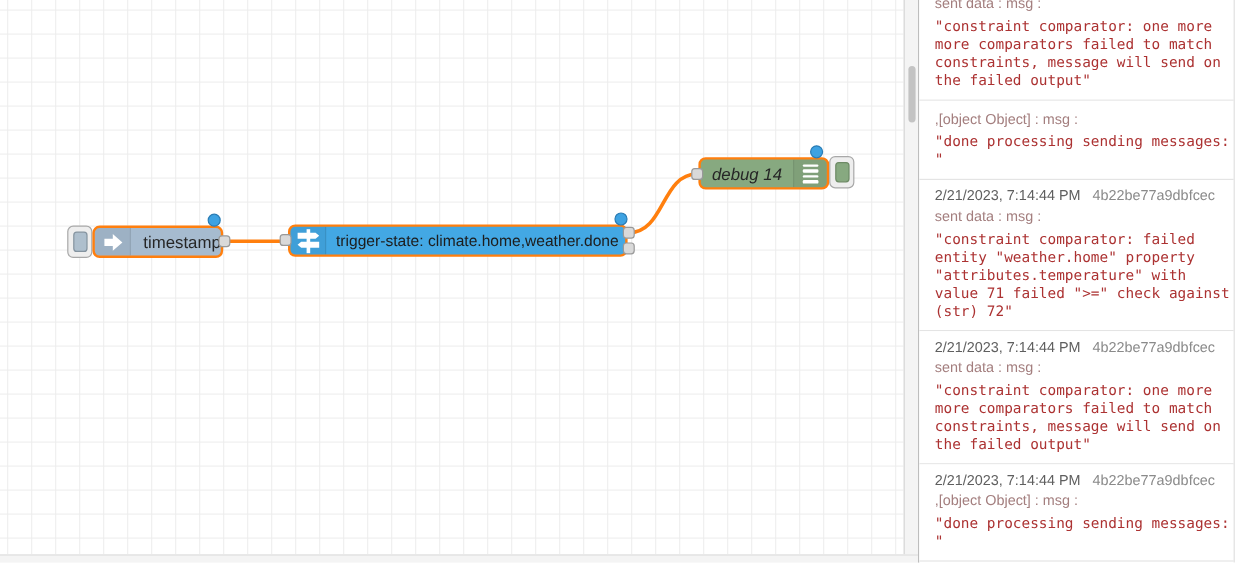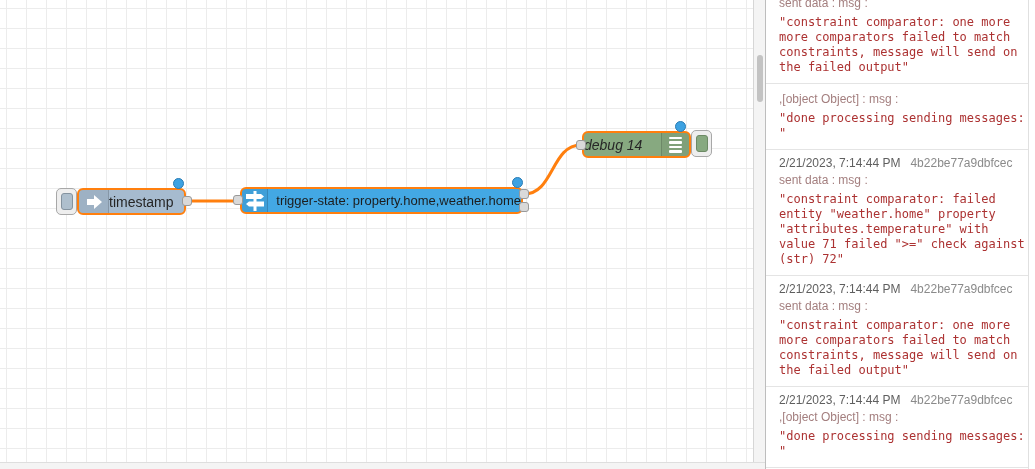--- a/index.html
+++ b/index.html
@@ -26,27 +26,27 @@
           display:flex; align-items:center; z-index:2; cursor:pointer; }
   .node-label { font-size:13px; color:#262626; white-space:nowrap; }
   .icon-region { height:100%; display:flex; align-items:center; justify-content:center;
                  background:rgba(0,0,0,0.05); }
   .icon-region.left  { width:30px; border-right:1px solid rgba(0,0,0,0.15);
                        border-radius:4px 0 0 4px; }
   .icon-region.right { width:28px; border-left:1px solid rgba(0,0,0,0.15);
                        border-radius:0 4px 4px 0; }
 
   #node-inject { left:77px; top:188px; width:109px; background:#a6bbcf; }
-  #node-inject .node-label { flex:1; text-align:left; font-size:14px; }
+  #node-inject .node-label { flex:1; text-align:right; font-size:14px; }
 
   #node-trigger { left:240px; top:187px; width:283px; background:#43a8e4; }
   #node-trigger .node-label { padding-left:8px; font-size:13px; color:#1d1d1d; }
 
   #node-debug { left:582px; top:131px; width:109px; background:#87a980; }
-  #node-debug .node-label { flex:1; font-size:14px; font-style:italic; }
+  #node-debug .node-label { flex:1; text-align:center; font-size:14px; font-style:italic; }
 
   .side-button { position:absolute; width:21px; height:27px; background:#eee;
                  border:1px solid #a8a8a8; border-radius:5px; z-index:2; cursor:pointer;
                  display:flex; align-items:center; justify-content:center; }
   #inject-button { left:56px; top:188px; }
   #inject-button .inner { width:12px; height:17px; background:#aebfcd;
                           border:1px solid #84939f; border-radius:3px; }
   #debug-button { left:691px; top:130px; }
   #debug-button .inner { width:12px; height:17px; background:#87a980;
                          border:1px solid #6d8a65; border-radius:3px; }
@@ -105,21 +105,21 @@
     <div class="badge" style="left:173px; top:178px;"></div>
 
     <div class="node" id="node-trigger">
       <div class="icon-region left">
         <svg width="24" height="24" viewBox="0 0 24 24">
           <rect x="10.5" y="2" width="3" height="20" fill="#fff"></rect>
           <polygon points="3,5 18,5 21,7.5 18,10 3,10" fill="#fff"></polygon>
           <polygon points="21,12.5 6,12.5 3,15 6,17.5 21,17.5" fill="#fff"></polygon>
         </svg>
       </div>
-      <span class="node-label">trigger-state: property.home,weather.home</span>
+      <span class="node-label">trigger-state: climate.home,weather.done</span>
     </div>
     <div class="port" style="left:233px; top:195px;"></div>
     <div class="port" style="left:519px; top:189px;"></div>
     <div class="port" style="left:519px; top:202px;"></div>
     <div class="badge" style="left:512px; top:177px;"></div>
 
 
     <div class="node" id="node-debug">
       <span class="node-label">debug 14</span>
       <div class="icon-region right">

